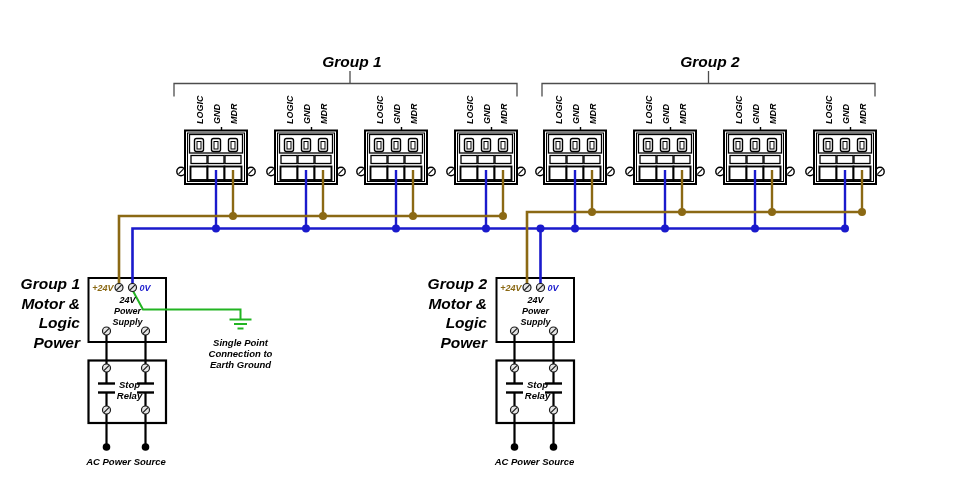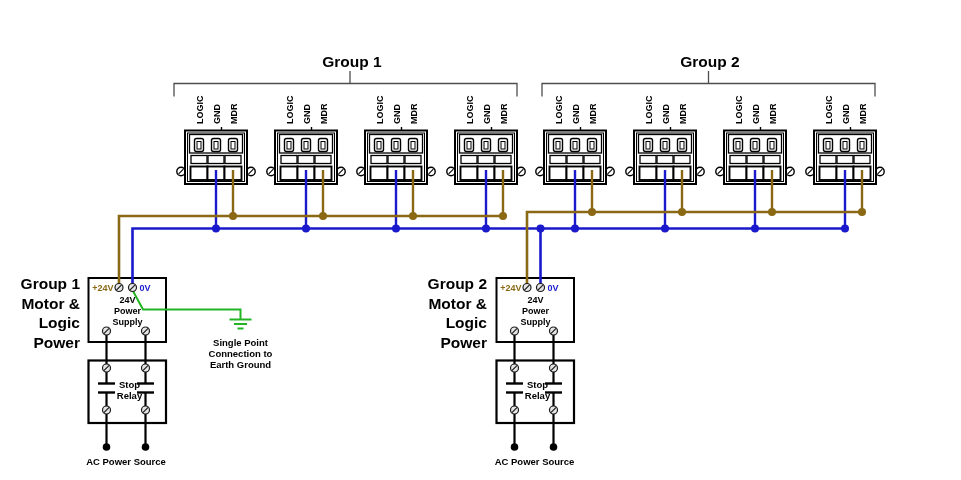--- a/index.html
+++ b/index.html
@@ -1,17 +1,17 @@
 <!DOCTYPE html>
 <html style="--c24: #8B6914; --c0v: #1A1ACC;"><head>
 <meta charset="utf-8">
 <style>
   html,body{margin:0;padding:0;background:#fff;}
   .stage{position:relative;width:961px;height:480px;background:#fff;overflow:hidden;
-         font-family:"Liberation Sans",sans-serif;}
+         font-family:"Liberation Sans",sans-serif;font-style:italic;}
   svg{font-family:"Liberation Sans",sans-serif;}
   text{fill:#000;}
   .t15{font-size:15.5px;font-weight:bold;}
   .t9{font-size:9px;font-weight:bold;}
   .t9h{font-size:9.5px;font-weight:bold;}
   .mid{text-anchor:middle;}
   .end{text-anchor:end;}
   .bracket{fill:none;stroke:#4d4d4d;stroke-width:1.3;}
   .c24{fill:var(--c24);}
   .c0v{fill:var(--c0v);}

